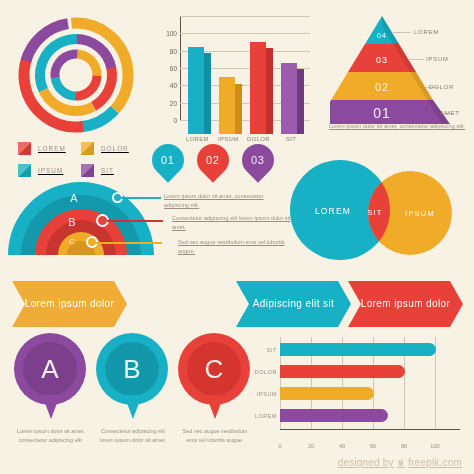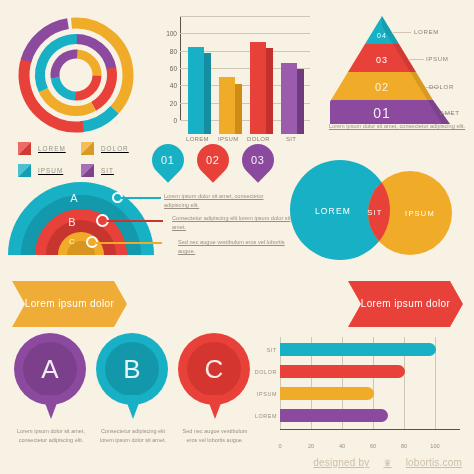--- a/index.html
+++ b/index.html
@@ -87,21 +87,21 @@
   .hbar{left:258px;top:337px;width:206px;height:104px;}
   .hbar .vgrid{position:absolute;width:1px;background:#cfc6b4;top:0;bottom:12px;}
   .hbar .axis{position:absolute;background:#5a5148;}
   .hbar .hb{position:absolute;height:13px;border-radius:0 7px 7px 0;}
   .hbar .ylab{position:absolute;right:100%;margin-right:3px;font-size:5.4px;color:#9a8f81;
      letter-spacing:.6px;transform:translateY(-50%);white-space:nowrap;}
   .hbar .xlab{position:absolute;top:100%;margin-top:2px;font-size:5.6px;color:#9a8f81;
      transform:translateX(-50%);}
 
   
-  .footer{right:12px;bottom:6px;display:flex;align-items:center;gap:14px;
+  .footer{right:12px;bottom:6px;display:flex;align-items:center;gap:3px;
      font-size:10px;color:#cbbfa9;letter-spacing:.2px;}
   .footer .crown{font-size:9px;color:#cbbfa9;}
 </style>
 </head>
 <body>
 
 <div class="canvas"></div>
 
 <div class="abs donut-wrap">
   <svg width="128" height="122" viewBox="0 0 128 122">
@@ -277,20 +277,23 @@
   <div class="arc-line" style="left:88px;top:60px;width:66px;background:#f0ab28;"></div>
 </div>
 <div class="abs arc-txt" style="left:164px;top:192px;">Lorem ipsum dolor sit amet, consectetur adipiscing elit.</div>
 <div class="abs arc-txt" style="left:172px;top:214px;">Consectetur adipiscing elit lorem ipsum dolor sit amet.</div>
 <div class="abs arc-txt" style="left:178px;top:238px;">Sed nec augue vestibulum eros vel lobortis augue.</div>
 
 <div class="abs banners">
   <div class="ban first" style="left:0;width:115px;background:#efad38;">
     <span>Lorem ipsum dolor</span>
   </div>
+  <div class="ban" style="left:224px;width:115px;background:#17b0c4;">
+    <span>Adipiscing elit sit</span>
+  </div>
   <div class="ban" style="left:336px;width:115px;background:#e8413a;">
     <span>Lorem ipsum dolor</span>
   </div>
 </div>
 
 <div class="abs mpins">
   <div class="mp" style="left:0;top:0;">
     <div class="circ" style="background:#8c4a9e;">
       <div class="inner" style="background:#7b3f8c;">
         <span class="letter">A</span>
@@ -350,14 +353,14 @@
   <span class="xlab" style="left:53px;">20</span>
   <span class="xlab" style="left:84px;">40</span>
   <span class="xlab" style="left:115px;">60</span>
   <span class="xlab" style="left:146px;">80</span>
   <span class="xlab" style="left:177px;">100</span>
 </div>
 
 <div class="abs footer">
   <span>designed by</span>
   <span class="crown">♛</span>
-  <span>lobortis.com</span>
+  <span>freepik.com</span>
 </div>
 
 </body></html>

